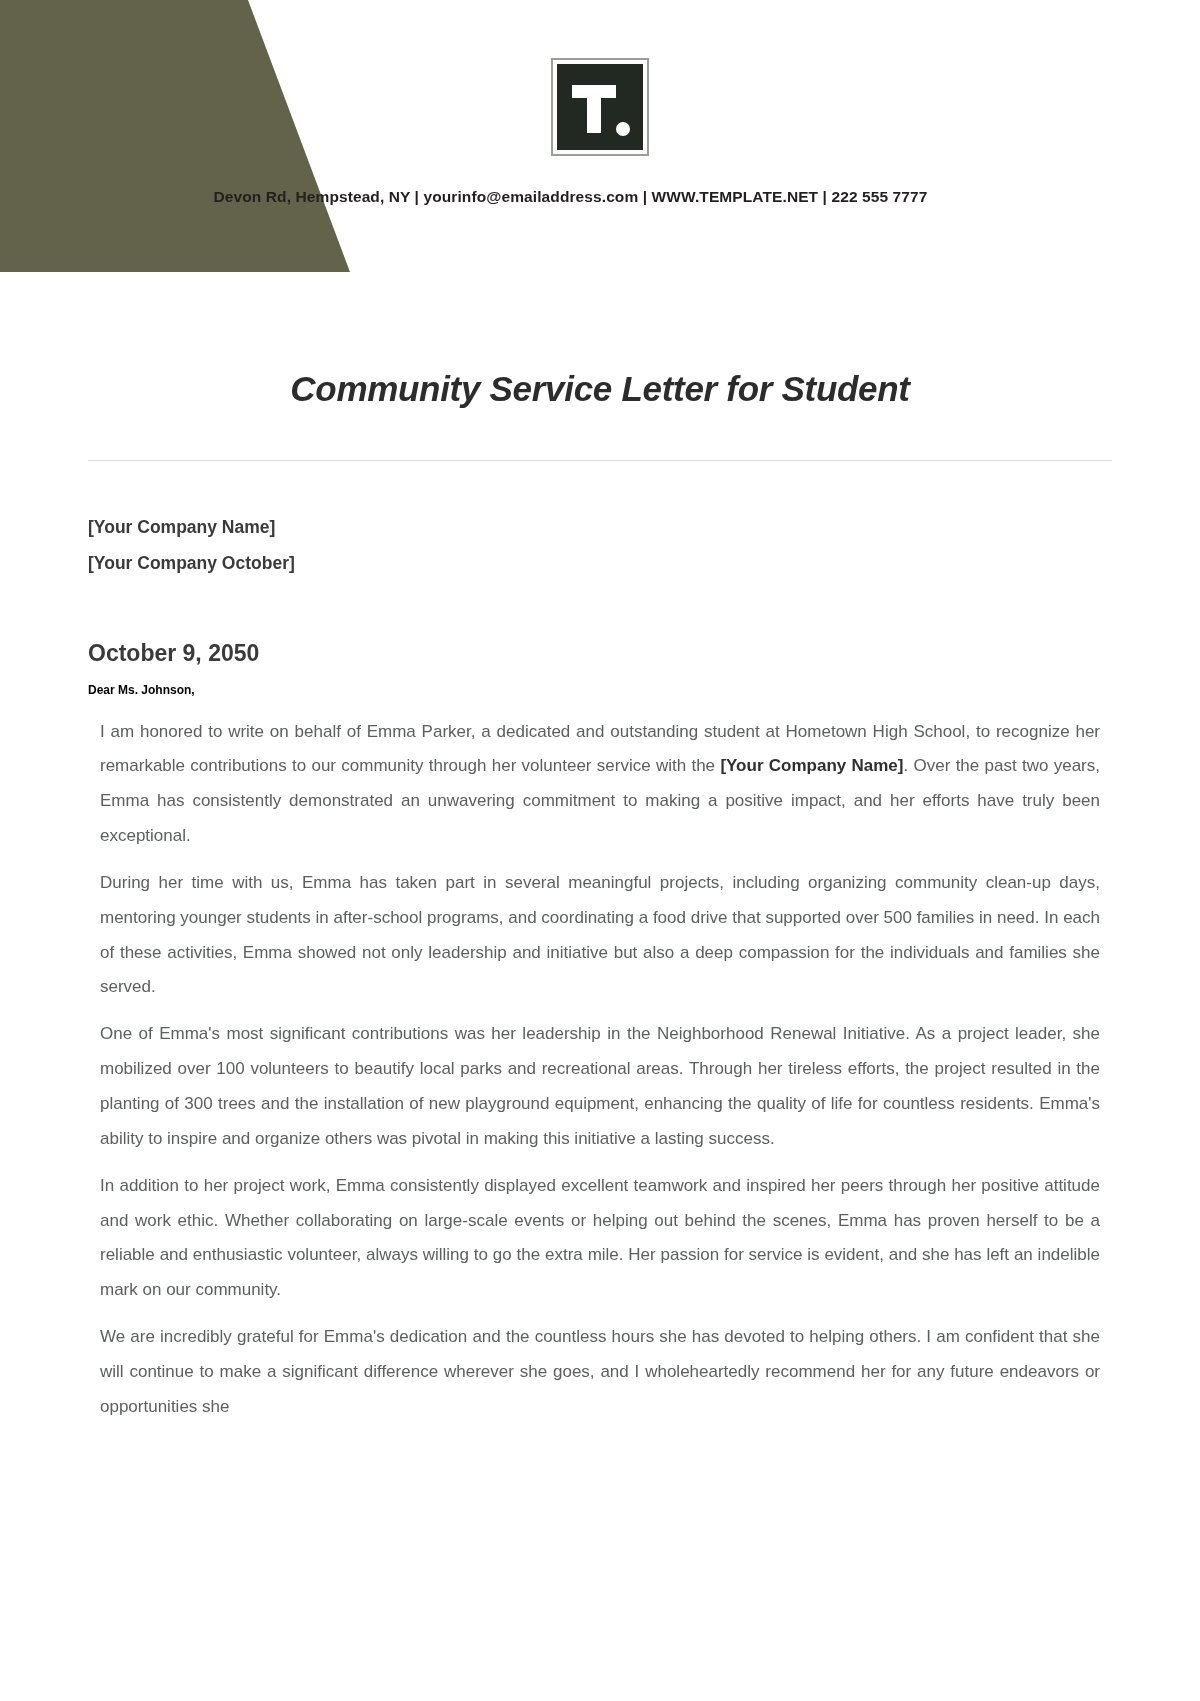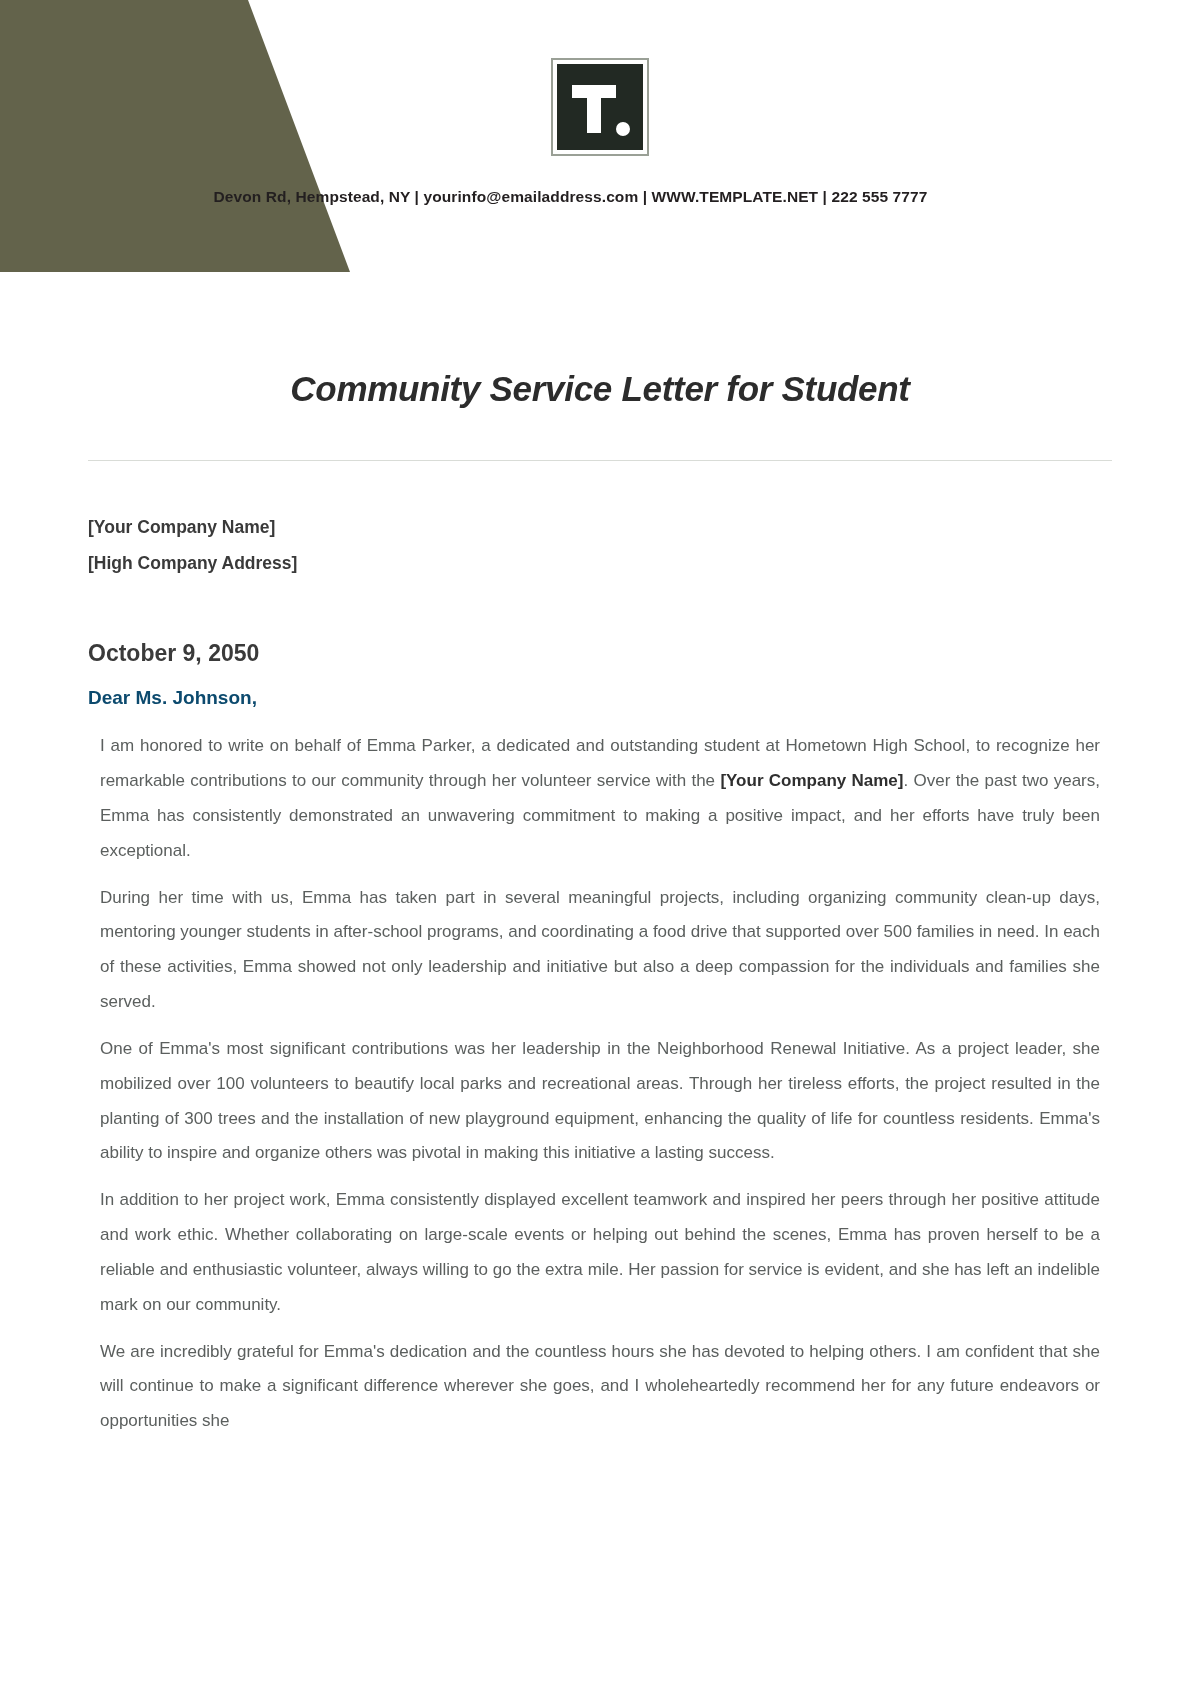--- a/index.html
+++ b/index.html
@@ -125,23 +125,23 @@
   }
 
   .date-line {
     margin-top: 48px;
     font-size: 23px;
     font-weight: bold;
     color: #3a3a3a;
     line-height: 2.08;
   }
   .salutation {
-    font-size: 19px;
-    font-weight: bold;
-    color: #0c4a6e;
+    font-size: 12px;
+    font-weight: bold;
+    color: #000000;
     line-height: 2.08;
   }
   .para {
     font-size: 17px;
     color: #5b5f5e;
     text-align: justify;
     text-justify: inter-word;
     line-height: 2.05;
     margin: 12px;
   }
@@ -175,21 +175,21 @@
   </div>
 
   <div class="content">
 
     <h1 class="doc-title">Community Service Letter for Student</h1>
 
     <hr class="rule">
 
     <div class="recipient-block">
       <div class="recipient-line">[Your Company Name]</div>
-      <div class="recipient-line">[High Company Address]</div>
+      <div class="recipient-line">[Your Company October]</div>
     </div>
 
     <div class="date-line">October 9, 2050</div>
 
     <div class="salutation">Dear Ms. Johnson,</div>
 
     <p class="para"><span>I am honored to write on behalf of Emma Parker, a dedicated and outstanding student at Hometown High School, to recognize her remarkable contributions to our community through her volunteer service with the </span><b>[Your Company Name]</b><span>. Over the past two years, Emma has consistently demonstrated an unwavering commitment to making a positive impact, and her efforts have truly been exceptional.</span></p>
 
     <p class="para">During her time with us, Emma has taken part in several meaningful projects, including organizing community clean-up days, mentoring younger students in after-school programs, and coordinating a food drive that supported over 500 families in need. In each of these activities, Emma showed not only leadership and initiative but also a deep compassion for the individuals and families she served.</p>
 

